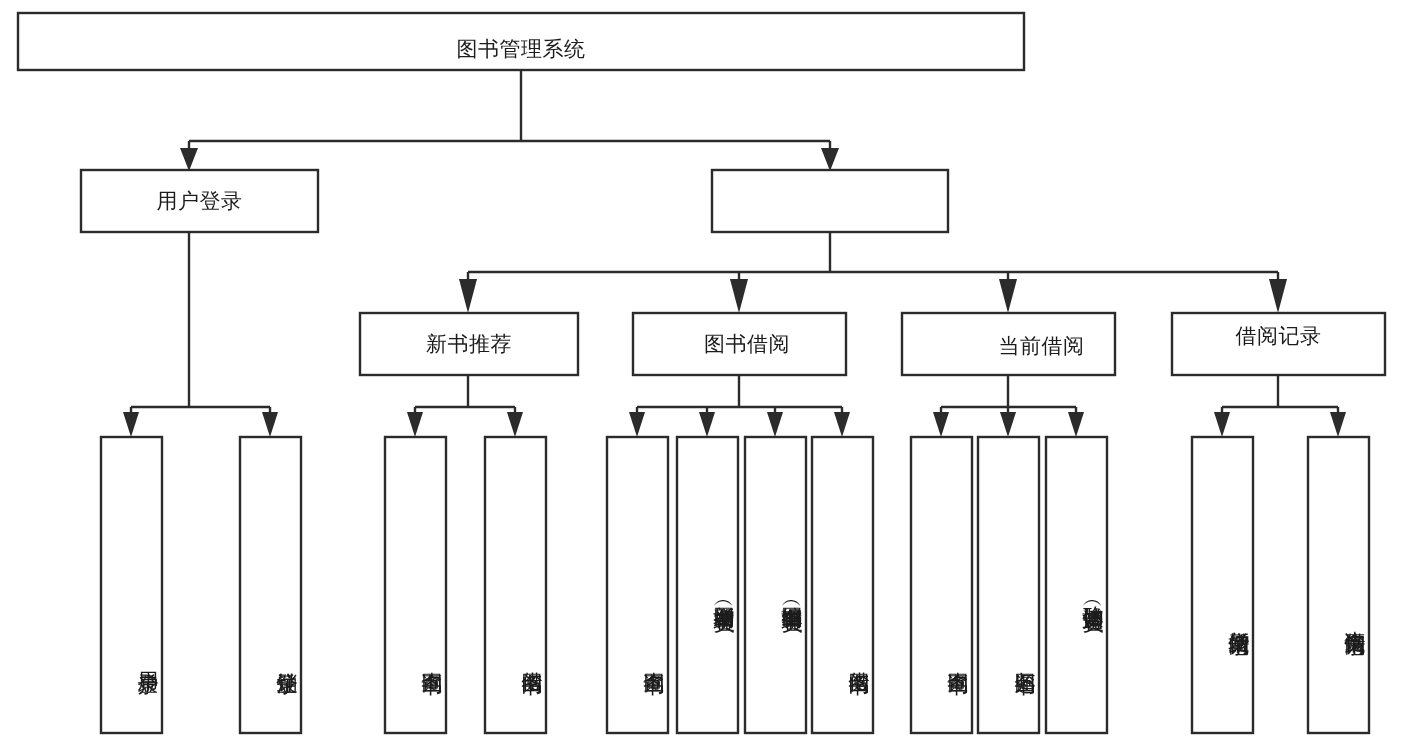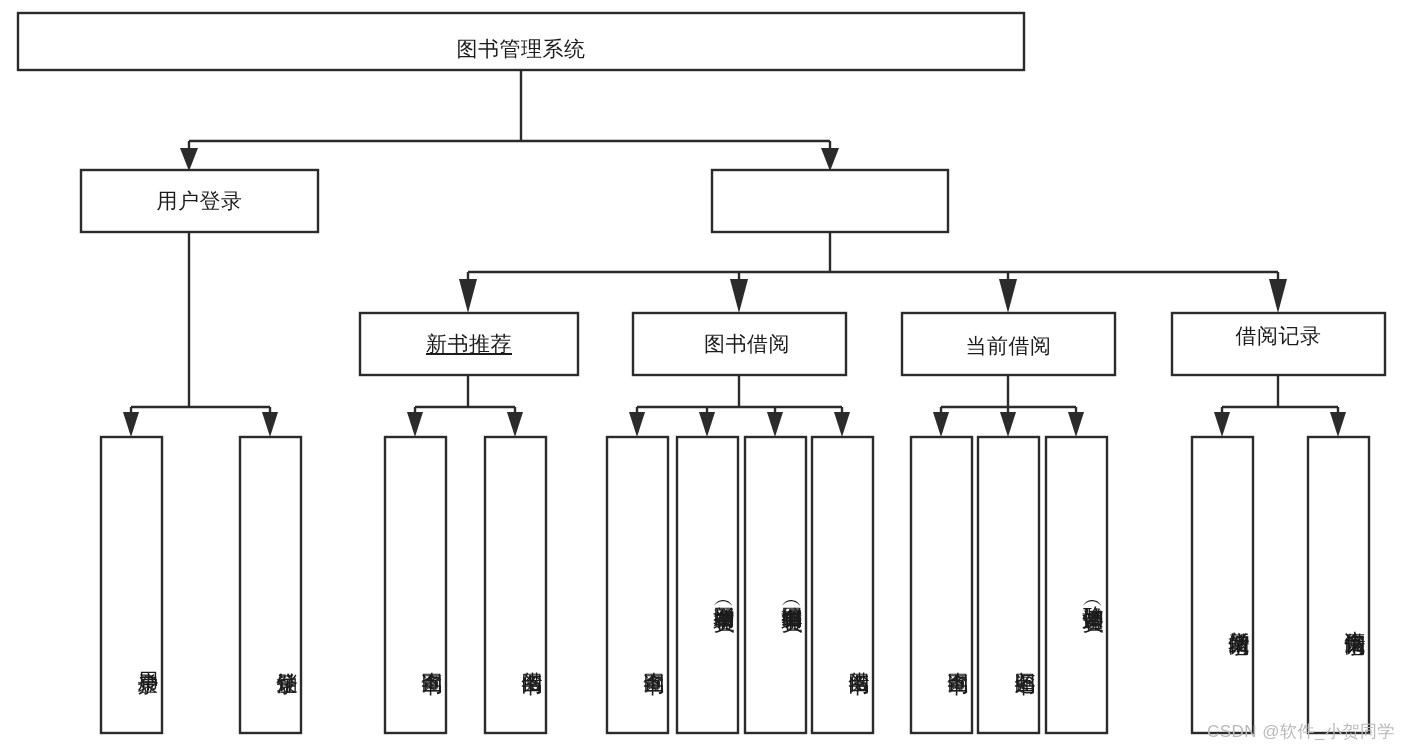--- a/index.html
+++ b/index.html
@@ -187,38 +187,37 @@
     <rect class="node-box" x="1046" y="437" width="61" height="296"></rect>
 
     <rect class="node-box" x="1192" y="437" width="61" height="296"></rect>
     <rect class="node-box" x="1308" y="437" width="61" height="296"></rect>
   </svg>
 
   <div class="node-label-h" style="left:18px; top:13px; width:1006px; height:72px;border-radius:27px;">图书管理系统</div>
 
   <div class="node-label-h" style="left:81px; top:170px; width:237px; height:62px;">用户登录</div>
 
-  <div class="node-label-h" style="left:360px; top:313px; width:218px; height:62px;text-decoration:underline;">新书推荐</div>
+  <div class="node-label-h" style="left:360px; top:313px; width:218px; height:62px;">新书推荐</div>
   <div class="node-label-h" style="left:633px; top:313px; width:228px; height:62px;">图书借阅</div>
-  <div class="node-label-h" style="left:902px; top:313px; width:213px; height:66px;">当前借阅</div>
+  <div class="node-label-h" style="left:935px; top:313px; width:213px; height:66px;">当前借阅</div>
   <div class="node-label-h" style="left:1172px; top:313px; width:213px; height:46px;">借阅记录</div>
 
   <div class="node-label-v" style="left:101px; top:437px; width:61px; height:296px; padding-top:72px;">用户登录</div>
   <div class="node-label-v" style="left:240px; top:437px; width:61px; height:296px; padding-top:72px;">注销登录</div>
 
   <div class="node-label-v" style="left:385px; top:437px; width:61px; height:296px; padding-top:72px;">查询图书</div>
   <div class="node-label-v" style="left:485px; top:437px; width:61px; height:296px; padding-top:72px;">借阅图书</div>
 
   <div class="node-label-v" style="left:607px; top:437px; width:61px; height:296px; padding-top:72px;">查询图书</div>
   <div class="node-label-v" style="left:677px; top:437px; width:61px; height:296px; padding-top:8px;">新增图书（管理员）</div>
   <div class="node-label-v" style="left:745px; top:437px; width:61px; height:296px; padding-top:8px;">编辑图书（管理员）</div>
   <div class="node-label-v" style="left:812px; top:437px; width:61px; height:296px; padding-top:72px;">借阅图书</div>
 
   <div class="node-label-v" style="left:911px; top:437px; width:61px; height:296px; padding-top:72px;">查询图书</div>
   <div class="node-label-v" style="left:978px; top:437px; width:61px; height:296px; padding-top:72px;">归还图书</div>
   <div class="node-label-v" style="left:1046px; top:437px; width:61px; height:296px; padding-top:8px;">确认归还（管理员）</div>
 
   <div class="node-label-v" style="left:1192px; top:437px; width:61px; height:296px; padding-top:32px;">新增借阅记录</div>
   <div class="node-label-v" style="left:1308px; top:437px; width:61px; height:296px; padding-top:32px;">查询借阅记录</div>
 
-  <div class="watermark">CSDN @软件_小贺同学</div>
 
 </div>
 
 </body></html>

